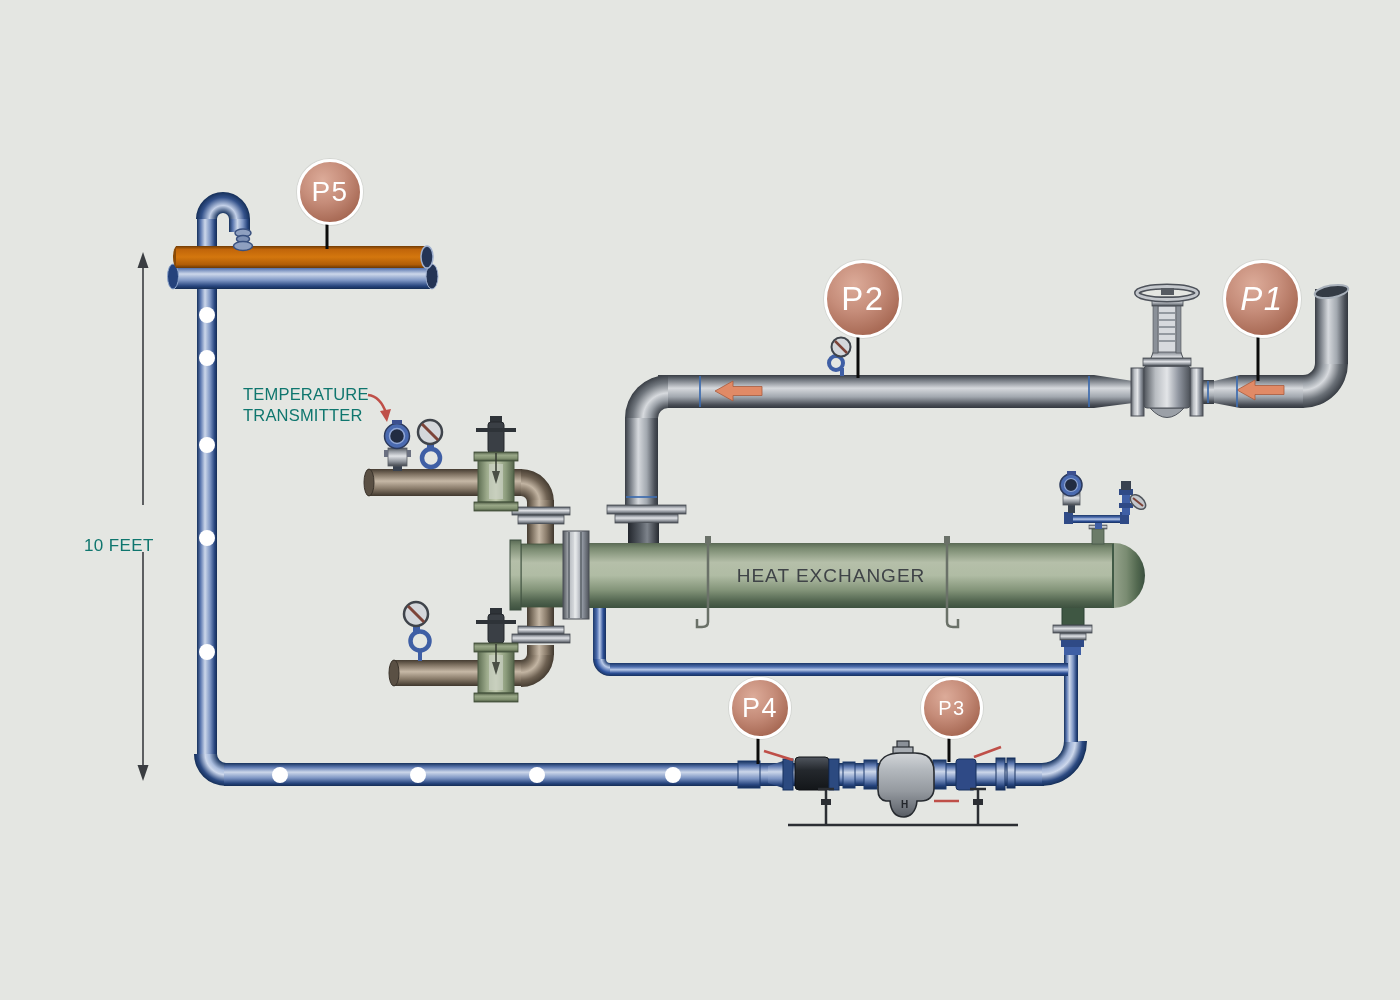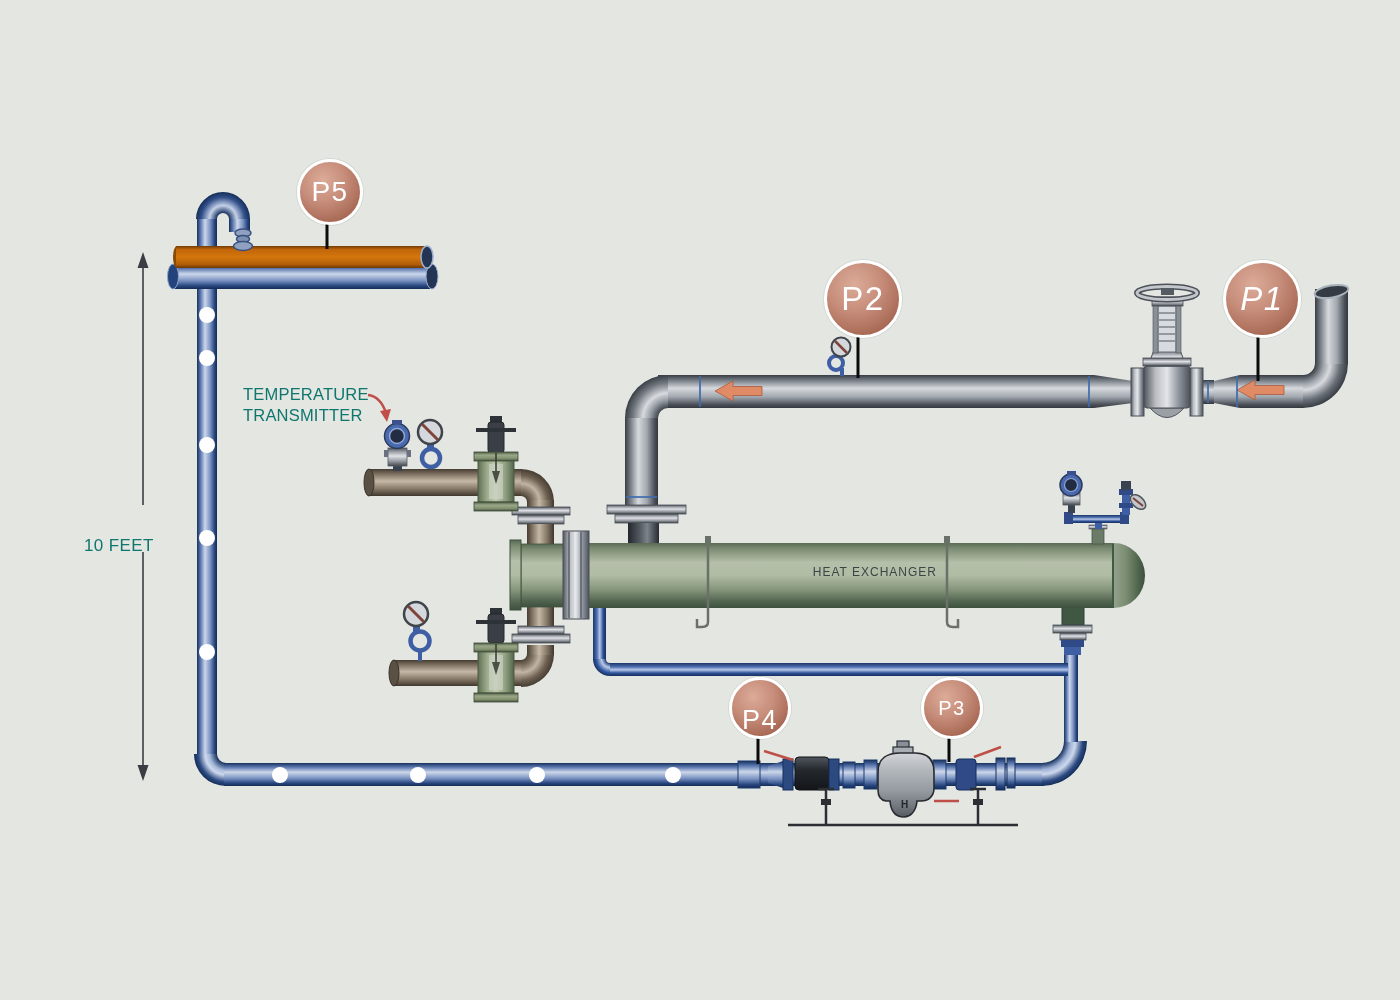--- a/index.html
+++ b/index.html
@@ -2,21 +2,21 @@
 <html><head>
 <meta charset="utf-8">
 <style>
   html,body{margin:0;padding:0;background:#c9cbc8;}
   .stage{position:relative;width:1400px;height:1000px;background:#e4e6e2;overflow:hidden;
          font-family:"Liberation Sans",sans-serif;}
   .stage svg{position:absolute;left:0;top:0;}
   .lbl{position:absolute;color:#0f766e;}
   .lbl-dim{left:84px;top:520px;width:90px;font-size:17px;letter-spacing:.4px;margin-top:16px;}
   .lbl-tt{left:243px;top:384px;font-size:16.5px;line-height:21px;letter-spacing:.2px;}
-  .lbl-hx{left:725px;top:565px;width:212px;text-align:right;font-size:12px;
+  .lbl-hx{left:725px;top:565px;width:212px;text-align:center;font-size:19px;
           letter-spacing:1px;color:#3f4347;}
   .badge{position:absolute;border-radius:50%;display:flex;align-items:center;justify-content:center;
          color:#fff;letter-spacing:1.5px;
          background:radial-gradient(circle at 38% 30%,#dcab99 0%,#c68d7a 40%,#a96b56 75%,#96584a 100%);
          border:3px solid #ffffff;box-shadow:0 0 0 1px rgba(0,0,0,.07);}
 </style>
 </head>
 <body>
 
 <div class="stage">
@@ -483,19 +483,19 @@
 
 <div class="badge" style="left:1223px;top:260px;width:72px;height:72px;font-size:33px;font-style:italic;">
   <span>P1</span>
 </div>
 <div class="badge" style="left:824px;top:260px;width:72px;height:72px;font-size:33px;">
   <span>P2</span>
 </div>
 <div class="badge" style="left:921px;top:677px;width:56px;height:56px;font-size:20px;">
   <span>P3</span>
 </div>
-<div class="badge" style="left:729px;top:677px;width:56px;height:56px;font-size:27px;align-items:flex-end;">
+<div class="badge" style="left:729px;top:677px;width:56px;height:56px;font-size:27px;">
   <span>P4</span>
 </div>
 <div class="badge" style="left:297px;top:159px;width:60px;height:60px;font-size:28px;">
   <span>P5</span>
 </div>
 </div>
 
 </body></html>

